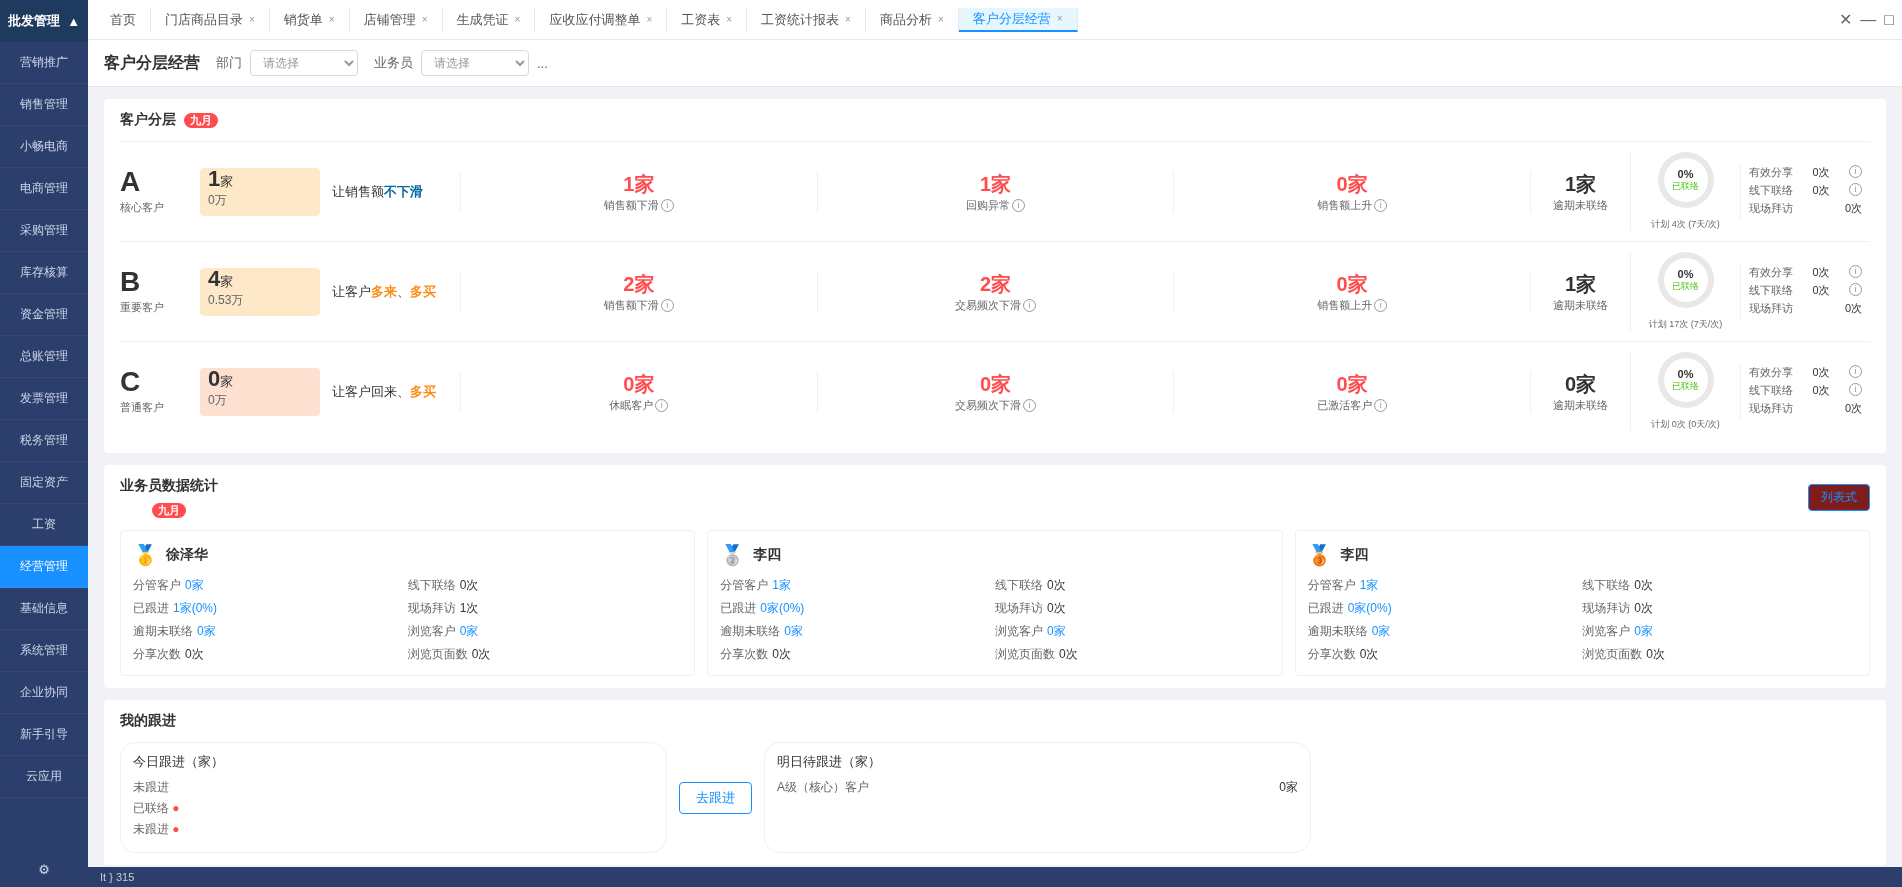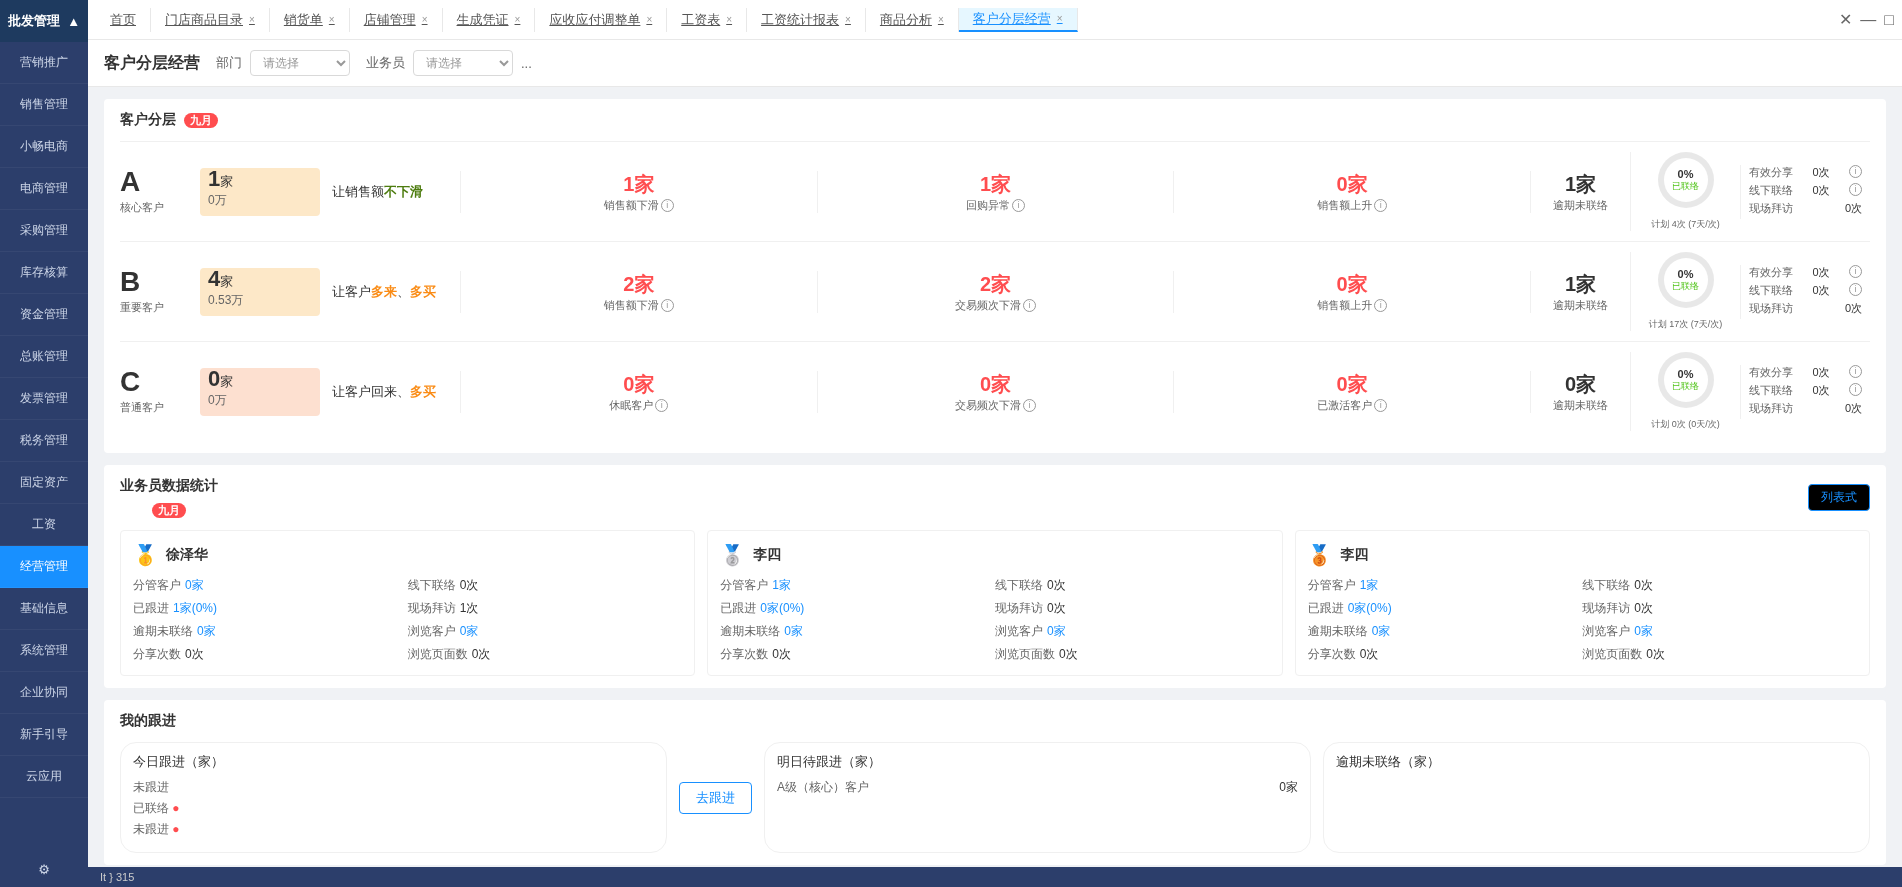--- a/index.html
+++ b/index.html
@@ -68,21 +68,20 @@
       padding: 0 14px;
       height: 24px;
       display: flex;
       align-items: center;
       font-size: 13px;
       cursor: pointer;
       color: #555;
       border-right: 1px solid #e8e8e8;
       white-space: nowrap;
       gap: 4px;
-      text-decoration: underline;
     }
     .tab.active {
       background: #e6f7ff;
       color: #1890ff;
       border-bottom: 2px solid #1890ff;
     }
     .tab .close-x {
       font-size: 10px;
       color: #999;
       margin-left: 2px;
@@ -118,21 +117,21 @@
       font-size: 13px;
     }
     .filter-label { color: #666; }
     .filter-select {
       border: 1px solid #d9d9d9;
       border-radius: 4px;
       padding: 4px 24px 4px 8px;
       font-size: 12px;
       color: #999;
       background: #fff;
-      width: 100px;
+      width: 108px;
       cursor: pointer;
     }
     .filter-dots { color: #666; cursor: pointer; }
 
     
     .content-scroll {
       flex: 1;
       overflow-y: auto;
       padding: 12px 16px;
     }
@@ -338,21 +337,21 @@
       font-weight: bold;
       color: #333;
       display: flex;
       align-items: center;
       gap: 8px;
       flex-direction: column;
     }
     .list-view-btn {
       border: 1px solid #1890ff;
       color: #1890ff;
-      background: #000000;
+      background: #7f1d1d;
       padding: 4px 12px;
       border-radius: 4px;
       cursor: pointer;
       font-size: 12px;
     }
 
     .staff-cards {
       display: grid;
       grid-template-columns: repeat(3, 1fr);
       gap: 12px;
@@ -533,21 +532,21 @@
       <div class="tier-letter">A</div>
       <div class="tier-name">核心客户</div>
     </div>
     <div class="tier-count-block" style="height:60px;">
       <div class="tier-count-bg" style="background:#fde8c8;"></div>
       <div class="tier-count-content">
         <div><span class="tier-count-num">1</span><span class="tier-count-unit">家</span></div>
         <div class="tier-count-sub">0万</div>
       </div>
     </div>
-    <div class="tier-tip">让销售额<span style="color:#4d7c0f;font-weight:bold">不下滑</span></div>
+    <div class="tier-tip">让销售额<span style="color:#0369a1;font-weight:bold">不下滑</span></div>
     <div class="tier-metrics">
 
         <div class="tier-metric">
           <div class="tier-metric-num red">1家</div>
           <div class="tier-metric-label">销售额下滑 <span class="info-icon">i</span></div>
         </div>
 
         <div class="tier-metric">
           <div class="tier-metric-num red">1家</div>
           <div class="tier-metric-label">回购异常 <span class="info-icon">i</span></div>
@@ -909,23 +908,20 @@
         <div style="display:flex;align-items:center;">
           <button class="goto-btn">去跟进</button>
         </div>
         <div class="followup-card">
           <div class="followup-card-title">明日待跟进（家）</div>
           <div class="followup-row">
             <span>A级（核心）客户</span>
             <span class="followup-val">0家</span>
           </div>
         </div>
-        <div class="followup-card">
-          <div class="followup-card-title">逾期未联络（家）</div>
-        </div>
       </div>
     </div>
 
   </div>
 
   <div class="bottom-status">
     <span>It } 315</span>
   </div>
 </div>
 

